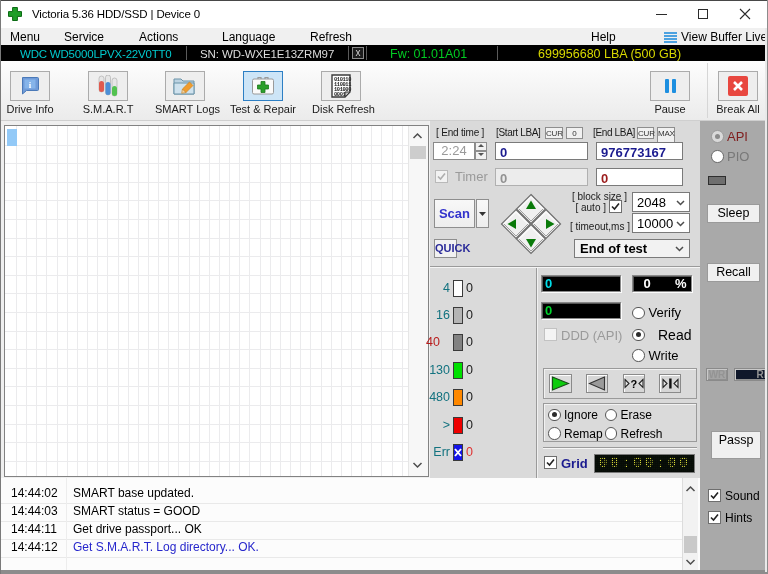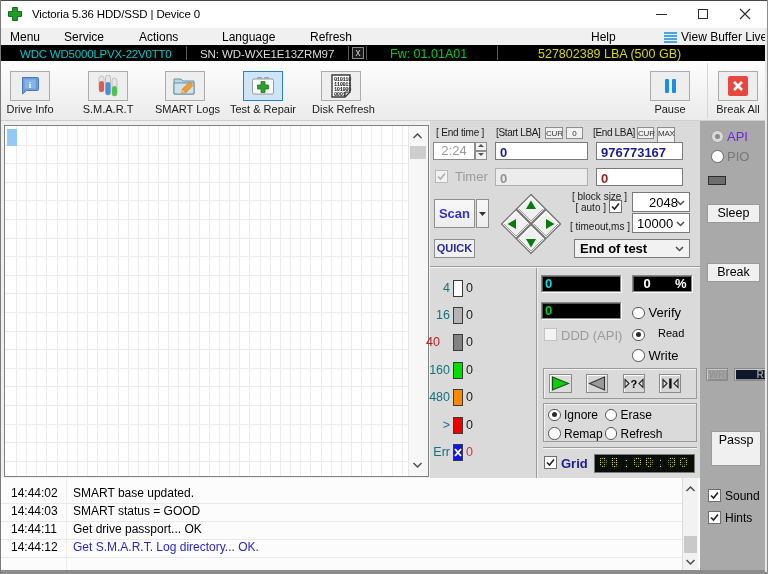--- a/index.html
+++ b/index.html
@@ -48,21 +48,21 @@
 
 <div class="abs" style="left:0;top:45px;width:768px;height:16px;background:#000"></div>
 <div class="abs" style="left:20px;top:47.5px;font-size:11.5px;letter-spacing:-0.2px;color:#00c8cc">WDC WD5000LPVX-22V0TT0</div>
 <div class="abs" style="left:186px;top:46px;width:1px;height:14px;background:#5a5a5a"></div>
 <div class="abs" style="left:200px;top:47.5px;font-size:11.5px;letter-spacing:-0.1px;color:#dcdcdc">SN: WD-WXE1E13ZRM97</div>
 <div class="abs" style="left:348px;top:46px;width:1px;height:14px;background:#5a5a5a"></div>
 <div class="abs" style="left:352px;top:47px;width:12px;height:12px;background:#1c1c1c;border:1px solid #8a8a8a;color:#cfcfcf;font-size:10px;text-align:center;line-height:10px">x</div>
 <div class="abs" style="left:366px;top:46px;width:1px;height:14px;background:#5a5a5a"></div>
 <div class="abs" style="left:390px;top:47px;font-size:12.5px;color:#00cc22">Fw: 01.01A01</div>
 <div class="abs" style="left:497px;top:46px;width:1px;height:14px;background:#5a5a5a"></div>
-<div class="abs" style="left:538px;top:47px;font-size:12.5px;color:#d8d800">527802389 LBA (500 GB)</div>
+<div class="abs" style="left:538px;top:47px;font-size:12.5px;color:#d8d800">699956680 LBA (500 GB)</div>
 
 <div class="abs" style="left:0;top:61px;width:768px;height:60px;background:linear-gradient(#fdfdfd,#ebebeb);border-left:1px solid #707070;border-right:1px solid #707070;border-bottom:1px solid #cfcfcf"></div>
 <div class="abs" style="left:707px;top:63px;width:1px;height:55px;background:#d6d6d6"></div>
 
 <div class="abs" style="left:10px;top:71px;width:40px;height:30px;background:#eee;border:1px solid #ababab"></div>
 <svg class="abs" style="left:20px;top:76px" width="20" height="20" viewBox="0 0 20 20">
  <path d="M2.5 1.5 h15 a1 1 0 0 1 1 1 v11 a1 1 0 0 1 -1 1 h-11 l-4 3.5 z" fill="#6f9bd8" stroke="#4a79b8" stroke-width="1"></path>
  <rect x="4.5" y="3.5" width="11" height="9" fill="#85b4ea"></rect>
  <text x="10" y="11.5" font-size="9" font-weight="bold" fill="#fff" text-anchor="middle" font-family="Liberation Serif">i</text>
 </svg>
@@ -164,21 +164,21 @@
       <path d="M2 5.5 L4.5 8 L9 2.5" stroke="#aeaeae" stroke-width="1.6" fill="none"></path>
     </svg></div>
 <div class="abs" style="left:455px;top:169px;font-size:13px;color:#9a9a9a">Timer</div>
 <div class="inp" style="left:495px;top:168px;width:93px;height:18px;background:#ececec;border-color:#b0b0b0;color:#929292;line-height:20px">0</div>
 <div class="inp" style="left:596px;top:168px;width:87px;height:18px;color:#9b1c1c;line-height:20px">0</div>
 
 <div class="abs" style="left:434px;top:199px;width:41px;height:29px;background:linear-gradient(#f8f8f8,#ededed);border:1px solid #8e8e8e;text-align:center;font-size:13px;font-weight:bold;color:#3333cc;line-height:27px">Scan</div>
 <div class="abs" style="left:476px;top:199px;width:13px;height:29px;background:linear-gradient(#f8f8f8,#ededed);border:1px solid #8e8e8e"><svg width="9" height="6" viewBox="0 0 9 6" style="margin:11px 1px">
       <path d="M1 1 L4.5 5 L8 1 z" fill="#333"></path>
     </svg></div>
-<div class="abs" style="left:434px;top:239px;width:41px;height:19px;background:#f1f1f1;border:1px solid #8e8e8e;text-align:center;font-size:11px;font-weight:bold;color:#2a2a99;line-height:17px">QUICK</div>
+<div class="abs" style="left:434px;top:239px;width:23px;height:19px;background:#f1f1f1;border:1px solid #8e8e8e;text-align:center;font-size:11px;font-weight:bold;color:#2a2a99;line-height:17px">QUICK</div>
 
 <svg class="abs" style="left:500px;top:193px" width="62" height="62" viewBox="0 0 62 62">
  <g fill="#f0f0f0" stroke="#6e6e6e" stroke-width="1.2">
   <path d="M31 1.5 L45.5 16 L31 30.5 L16.5 16 z"></path>
   <path d="M16 16.5 L30.5 31 L16 45.5 L1.5 31 z"></path>
   <path d="M46 16.5 L60.5 31 L46 45.5 L31.5 31 z"></path>
   <path d="M31 31.5 L45.5 46 L31 60.5 L16.5 46 z"></path>
  </g>
  <g fill="none" stroke="#fbfbfb" stroke-width="1.2">
   <path d="M31 4 L43 16 M31 4 L19 16"></path>
@@ -196,21 +196,21 @@
  <path d="M26 46 h10 l-5 8.5 z" fill="#0a7a0a"></path>
  <path d="M16 26 v10 l-8.5 -5 z" fill="#0a7a0a"></path>
  <path d="M46 26 v10 l8.5 -5 z" fill="#0a7a0a"></path>
 </svg>
 
 <div class="lbl" style="left:560px;top:191px;width:67px;text-align:right;font-size:10px">[ block size ]</div>
 <div class="lbl" style="left:560px;top:202px;width:46px;text-align:right;font-size:10px">[ auto ]</div>
 <div class="cbx" style="left:609px;top:200px"><svg width="11" height="11" viewBox="0 0 11 11">
       <path d="M2 5.5 L4.5 8 L9 2.5" stroke="#222" stroke-width="1.6" fill="none"></path>
     </svg></div>
-<div class="abs" style="left:632px;top:192px;width:58px;height:20px;background:#fff;border:1px solid #7a7a7a;font-size:13px;padding:2px 0 0 16px">2048<svg class="abs" style="right:4px;top:7px" width="9" height="6" viewBox="0 0 9 6">
+<div class="abs" style="left:632px;top:192px;width:58px;height:20px;background:#fff;border:1px solid #7a7a7a;font-size:13px;padding:2px 0 0 4px">2048<svg class="abs" style="right:4px;top:7px" width="9" height="6" viewBox="0 0 9 6">
       <path class="chev" d="M1 1 L4.5 4.5 L8 1"></path>
     </svg></div>
 <div class="abs" style="left:632px;top:213px;width:58px;height:20px;background:#fff;border:1px solid #7a7a7a;font-size:13px;padding:2px 0 0 4px">10000<svg class="abs" style="right:4px;top:7px" width="9" height="6" viewBox="0 0 9 6">
       <path class="chev" d="M1 1 L4.5 4.5 L8 1"></path>
     </svg></div>
 <div class="lbl" style="left:560px;top:221px;width:70px;text-align:right;font-size:10px">[ timeout,ms ]</div>
 <div class="abs" style="left:574px;top:239px;width:116px;height:19px;background:#f2f2f2;border:1px solid #7a7a7a;font-size:13px;font-weight:bold;padding:1px 0 0 5px">End of test<svg class="abs" style="right:5px;top:6px" width="9" height="6" viewBox="0 0 9 6">
       <path class="chev" d="M1 1 L4.5 4.5 L8 1"></path>
     </svg></div>
 
@@ -219,21 +219,21 @@
 
 <div class="abs" style="left:426px;top:280.5px;width:24px;text-align:right;font-size:12.5px;color:#12727f">4</div>
 <div class="abs" style="left:452.5px;top:279.5px;width:10px;height:17px;background:#ffffff;border:1px solid #3a3a3a"></div>
 <div class="abs" style="left:466px;top:280.5px;font-size:12.5px;color:#1a1a1a">0</div>
 <div class="abs" style="left:426px;top:307.9px;width:24px;text-align:right;font-size:12.5px;color:#12727f">16</div>
 <div class="abs" style="left:452.5px;top:306.9px;width:10px;height:17px;background:#b4b4b4;border:1px solid #3a3a3a"></div>
 <div class="abs" style="left:466px;top:307.9px;font-size:12.5px;color:#1a1a1a">0</div>
 <div class="abs" style="left:426px;top:335.3px;width:24px;text-align:left;font-size:12.5px;color:#b91c1c">40</div>
 <div class="abs" style="left:452.5px;top:334.3px;width:10px;height:17px;background:#828282;border:1px solid #3a3a3a"></div>
 <div class="abs" style="left:466px;top:335.3px;font-size:12.5px;color:#1a1a1a">0</div>
-<div class="abs" style="left:426px;top:362.7px;width:24px;text-align:right;font-size:12.5px;color:#12727f">160</div>
+<div class="abs" style="left:426px;top:362.7px;width:24px;text-align:right;font-size:12.5px;color:#12727f">130</div>
 <div class="abs" style="left:452.5px;top:361.7px;width:10px;height:17px;background:#00e000;border:1px solid #3a3a3a"></div>
 <div class="abs" style="left:466px;top:362.7px;font-size:12.5px;color:#1a1a1a">0</div>
 <div class="abs" style="left:426px;top:390.1px;width:24px;text-align:right;font-size:12.5px;color:#12727f">480</div>
 <div class="abs" style="left:452.5px;top:389.1px;width:10px;height:17px;background:#ff8800;border:1px solid #3a3a3a"></div>
 <div class="abs" style="left:466px;top:390.1px;font-size:12.5px;color:#1a1a1a">0</div>
 <div class="abs" style="left:426px;top:417.5px;width:24px;text-align:right;font-size:12.5px;color:#12727f">&gt;</div>
 <div class="abs" style="left:452.5px;top:416.5px;width:10px;height:17px;background:#ee0000;border:1px solid #3a3a3a"></div>
 <div class="abs" style="left:466px;top:417.5px;font-size:12.5px;color:#1a1a1a">0</div>
 <div class="abs" style="left:426px;top:444.9px;width:24px;text-align:right;font-size:12.5px;color:#12727f">Err</div>
 <div class="abs" style="left:452.5px;top:443.9px;width:10px;height:17px;background:#1414e8;border:1px solid #3a3a3a"><svg width="8" height="15" viewBox="0 0 8 15">
@@ -245,21 +245,21 @@
 <div class="led" style="left:631.5px;top:274.5px;width:60px;height:17px;color:#fff;line-height:15px"><span style="padding-left:11px">0</span><span style="position:absolute;right:4px">%</span></div>
 <div class="led" style="left:541px;top:302px;width:80px;height:17px;color:#00d22c;padding-left:3px;line-height:15px">0</div>
 
 <div class="cbx" style="left:543.5px;top:328px;background:#f4f4f4;border-color:#c2c2c2"></div>
 <div class="abs" style="left:561px;top:328px;font-size:13px;color:#9a9a9a">DDD (API)</div>
 <div class="rad" style="left:632px;top:306.5px"></div>
 <div class="abs" style="left:648.5px;top:304.5px;font-size:13px">Verify</div>
 <div class="rad" style="left:632px;top:328.5px">
     <div class="dot"></div>
   </div>
-<div class="abs" style="left:658px;top:327px;font-size:11px">Read</div>
+<div class="abs" style="left:658px;top:327px;font-size:14px">Read</div>
 <div class="rad" style="left:632px;top:349px"></div>
 <div class="abs" style="left:648.5px;top:347.5px;font-size:13px">Write</div>
 
 <div class="abs" style="left:542.5px;top:367.5px;width:154px;height:31px;border:1px solid #9a9a9a;box-shadow:inset 1px 1px 0 #f2f2f2"></div>
 <div class="b3" style="left:549px;top:374px;width:23px;height:19px;background:#dcdcdc;border-color:#8a8a8a;box-shadow:inset 1px 1px 0 #fdfdfd"><svg width="19" height="15" viewBox="0 0 19 15" style="margin-top:1px">
       <path d="M1.5 1 L17.5 7.5 L1.5 14 z" fill="#0ecc0e" stroke="#1a4d1a" stroke-width="1.1"></path>
     </svg></div>
 <div class="b3" style="left:586px;top:374px;width:22px;height:19px;background:#d6d6d6;border-color:#8a8a8a;box-shadow:inset 1px 1px 0 #fdfdfd"><svg width="18" height="15" viewBox="0 0 18 15" style="margin-top:1px">
       <path d="M16.5 1 L1.5 7.5 L16.5 14 z" fill="#9a9a9a" stroke="#333" stroke-width="1.1"></path>
     </svg></div>
@@ -293,29 +293,29 @@
 <div class="abs" style="left:561px;top:456px;font-size:13px;font-weight:bold;color:#1b1b8f">Grid</div>
 <div class="abs" style="left:594px;top:453.5px;width:101px;height:19.5px;background:#0a100a;border:1px solid #7a7a7a;overflow:hidden">
 <div class="abs" style="left:0;top:0;width:100%;height:100%;color:#d8d838;font-family:'Liberation Mono',monospace;font-size:15px;font-weight:bold;text-align:center;line-height:18px;letter-spacing:2.5px">00:00:00</div>
 <div class="abs" style="left:0;top:0;width:100%;height:100%;background:repeating-linear-gradient(to right, rgba(6,12,6,0.9) 0 1px, transparent 1px 2px),repeating-linear-gradient(to bottom, rgba(6,12,6,0.9) 0 1px, transparent 1px 2px)"></div>
 </div>
 
 <div class="abs" style="left:700px;top:121px;width:66px;height:357px;background:#a9a9a9"></div>
 <div class="rad" style="left:711px;top:130px;background:#d9d9d9;border-color:#9a9a9a">
     <div class="dot" style="background:#8a8a8a"></div>
   </div>
-<div class="abs" style="left:727px;top:128.5px;font-size:13px;color:#6d28d9">API</div>
+<div class="abs" style="left:727px;top:128.5px;font-size:13px;color:#7f1d1d">API</div>
 <div class="rad" style="left:711px;top:150px;border-color:#6a6a6a"></div>
 <div class="abs" style="left:727px;top:148.5px;font-size:13px;color:#787878">PIO</div>
 <div class="abs" style="left:708px;top:176px;width:18px;height:9px;background:#6e6e6e;border:1.5px solid #2e2e2e"></div>
 <div class="abs" style="left:707px;top:204px;width:53px;height:19px;background:#f0f0f0;border:1px solid #9a9a9a;text-align:center;font-size:12.5px;line-height:17px">Sleep</div>
-<div class="abs" style="left:707px;top:263px;width:53px;height:19px;background:#f0f0f0;border:1px solid #9a9a9a;text-align:center;font-size:12.5px;line-height:17px">Break</div>
+<div class="abs" style="left:707px;top:263px;width:53px;height:19px;background:#f0f0f0;border:1px solid #9a9a9a;text-align:center;font-size:12.5px;line-height:17px">Recall</div>
 <div class="abs" style="left:706px;top:368px;width:22px;height:13px;background:#a4a4a4;border:1px solid #8a8a8a;box-shadow:inset 1px 1px 0 #c9c9c9, inset -1px -1px 0 #8f8f8f;color:#949494;font-size:10px;font-weight:bold;text-align:center;line-height:11px">WR</div>
 <div class="abs" style="left:734px;top:368px;width:38px;height:13px;background:#0f172a;border:1px solid #8a8a8a;box-shadow:inset 1px 1px 0 #c9c9c9, inset -1px -1px 0 #8f8f8f;color:#949494;font-size:10px;font-weight:bold;text-align:right;line-height:11px">RD</div>
-<div class="abs" style="left:711px;top:431px;width:50px;height:35px;background:#f0f0f0;border:1px solid #9a9a9a;text-align:center;font-size:12.5px;line-height:17px">Passp</div>
+<div class="abs" style="left:711px;top:431px;width:50px;height:28px;background:#f0f0f0;border:1px solid #9a9a9a;text-align:center;font-size:12.5px;line-height:17px">Passp</div>
 
 <div class="abs" style="left:0;top:478px;width:768px;height:92px;background:#fcfcfc;border-left:1px solid #707070"></div>
 <div class="abs" style="left:0;top:502.5px;width:682px;height:1px;background:#e9e9e9"></div>
 <div class="abs" style="left:0;top:520.5px;width:682px;height:1px;background:#e9e9e9"></div>
 <div class="abs" style="left:0;top:538.5px;width:682px;height:1px;background:#e9e9e9"></div>
 <div class="abs" style="left:0;top:556.5px;width:682px;height:1px;background:#e9e9e9"></div>
 <div class="abs" style="left:66px;top:478px;width:1px;height:92px;background:#ededed"></div>
 <div class="abs" style="left:11px;top:486px;font-size:12px">14:44:02</div>
 <div class="abs" style="left:73px;top:486px;font-size:12px">SMART base updated.</div>
 <div class="abs" style="left:11px;top:504px;font-size:12px">14:44:03</div>

